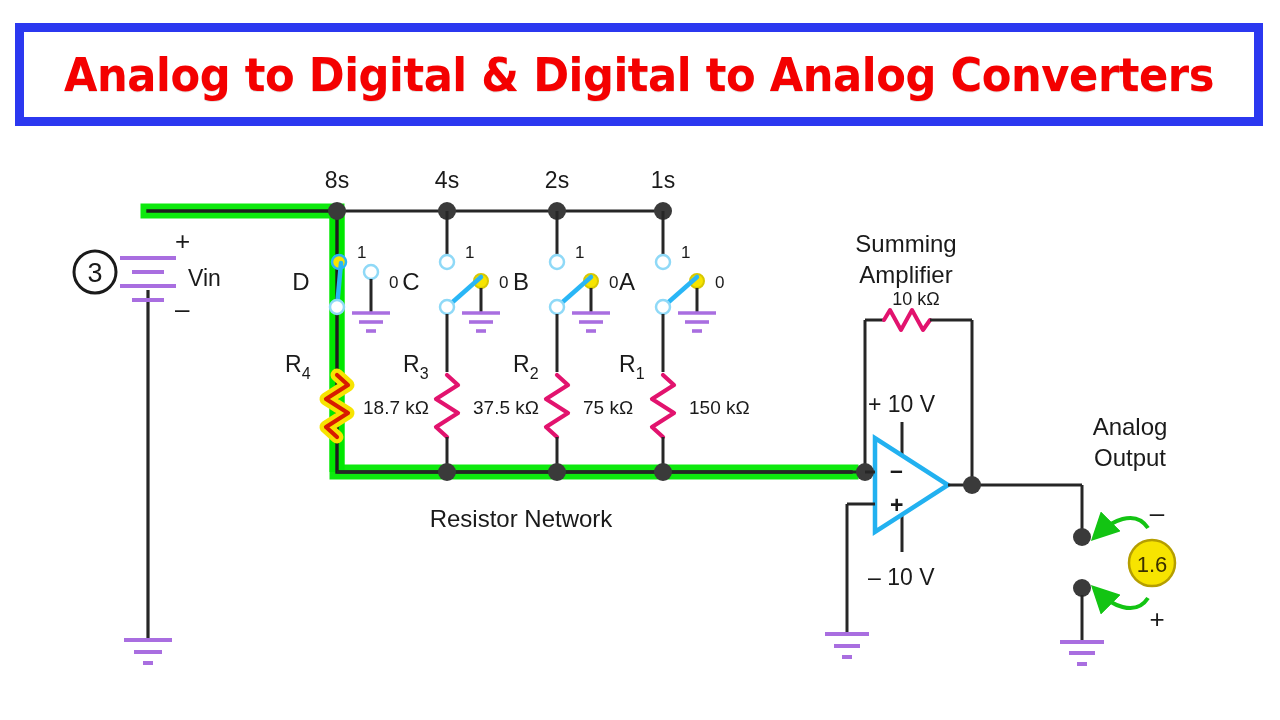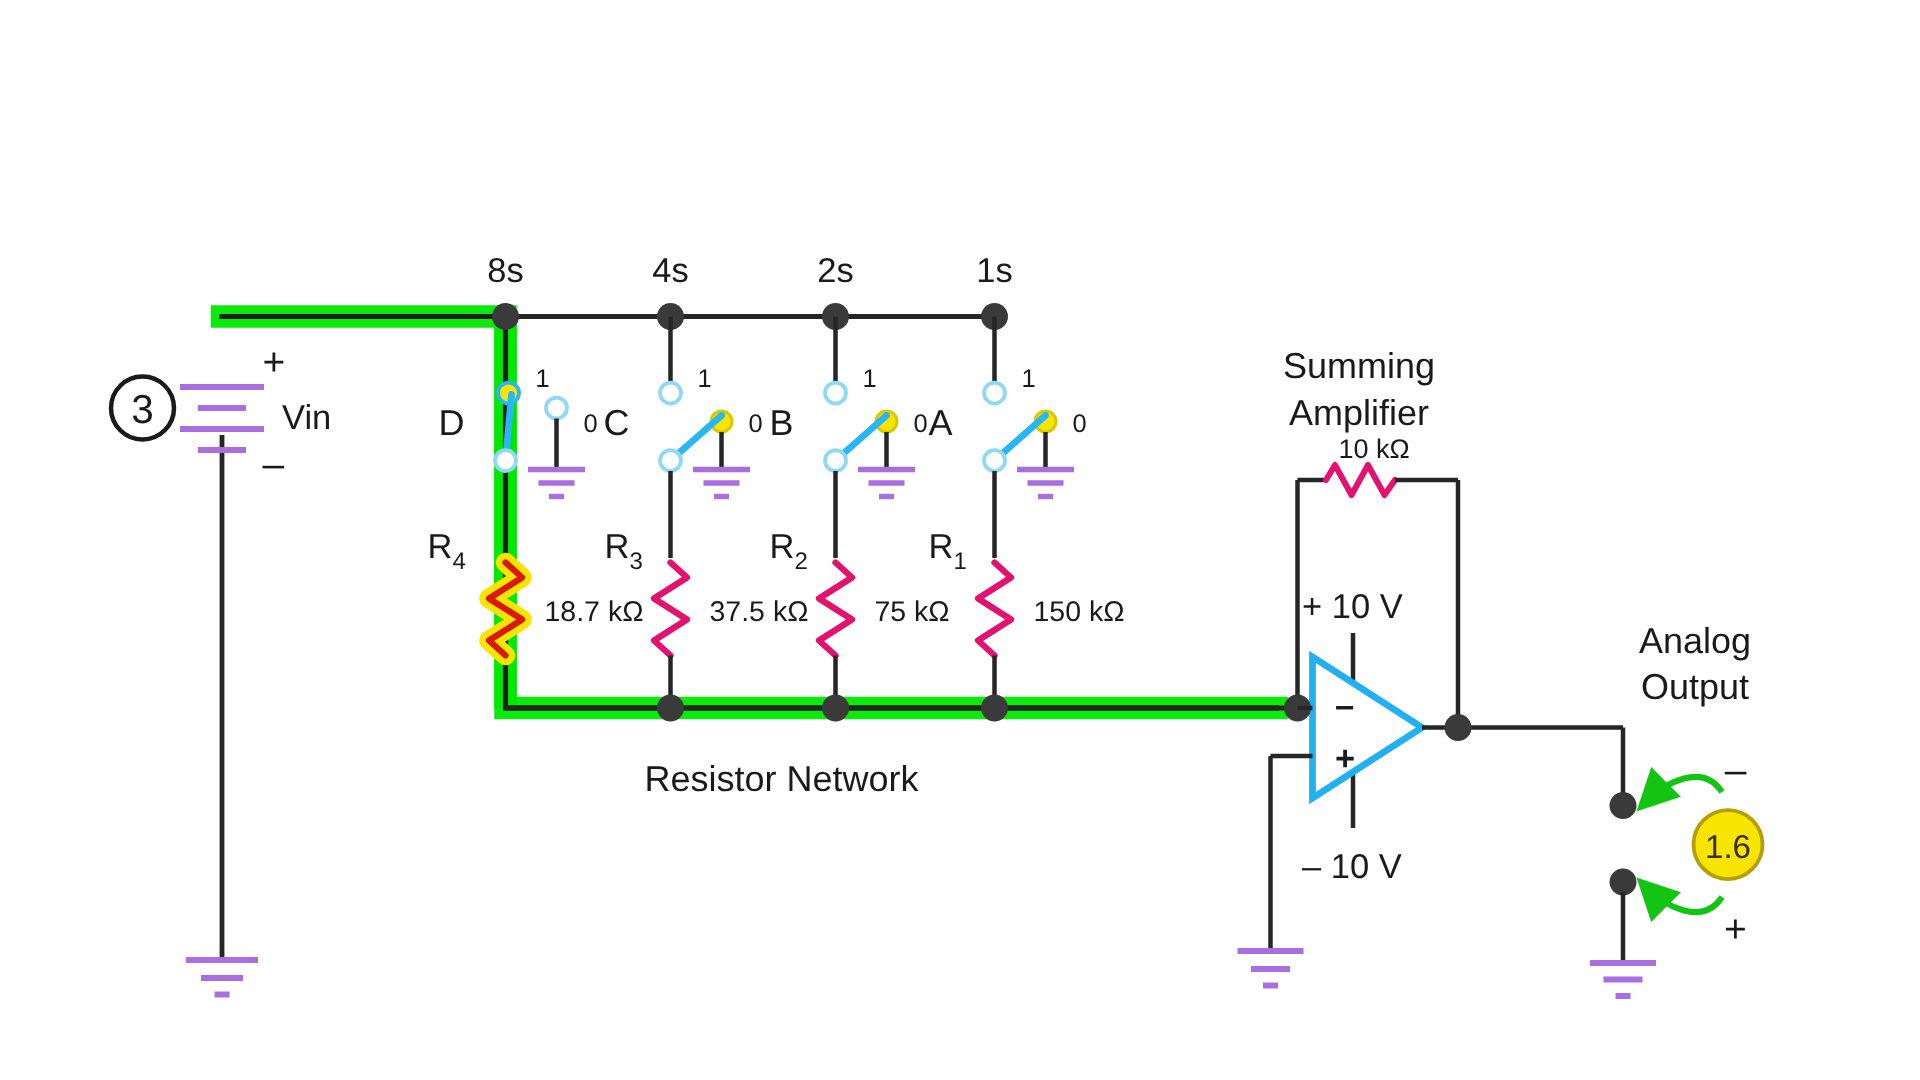--- a/index.html
+++ b/index.html
@@ -30,20 +30,23 @@
 
   
   svg{position:absolute;left:0;top:0;}
   .lbl{font-family:"Liberation Sans",sans-serif;fill:#1a1a1a;}
 </style>
 </head>
 <body>
 
 <div id="stage">
 
+  <div class="title-banner">
+    <div class="title-text">Analog to Digital &amp; Digital to Analog Converters</div>
+  </div>
 
   <svg width="1280" height="720" viewBox="0 0 1280 720">
     <defs>
       <marker id="arrhead" markerWidth="7" markerHeight="7" refX="4.5" refY="3.5" orient="auto">
         <path d="M0,0 L7,3.5 L0,7 z" fill="#13c413"></path>
       </marker>
     </defs>
 
     <g>
 

